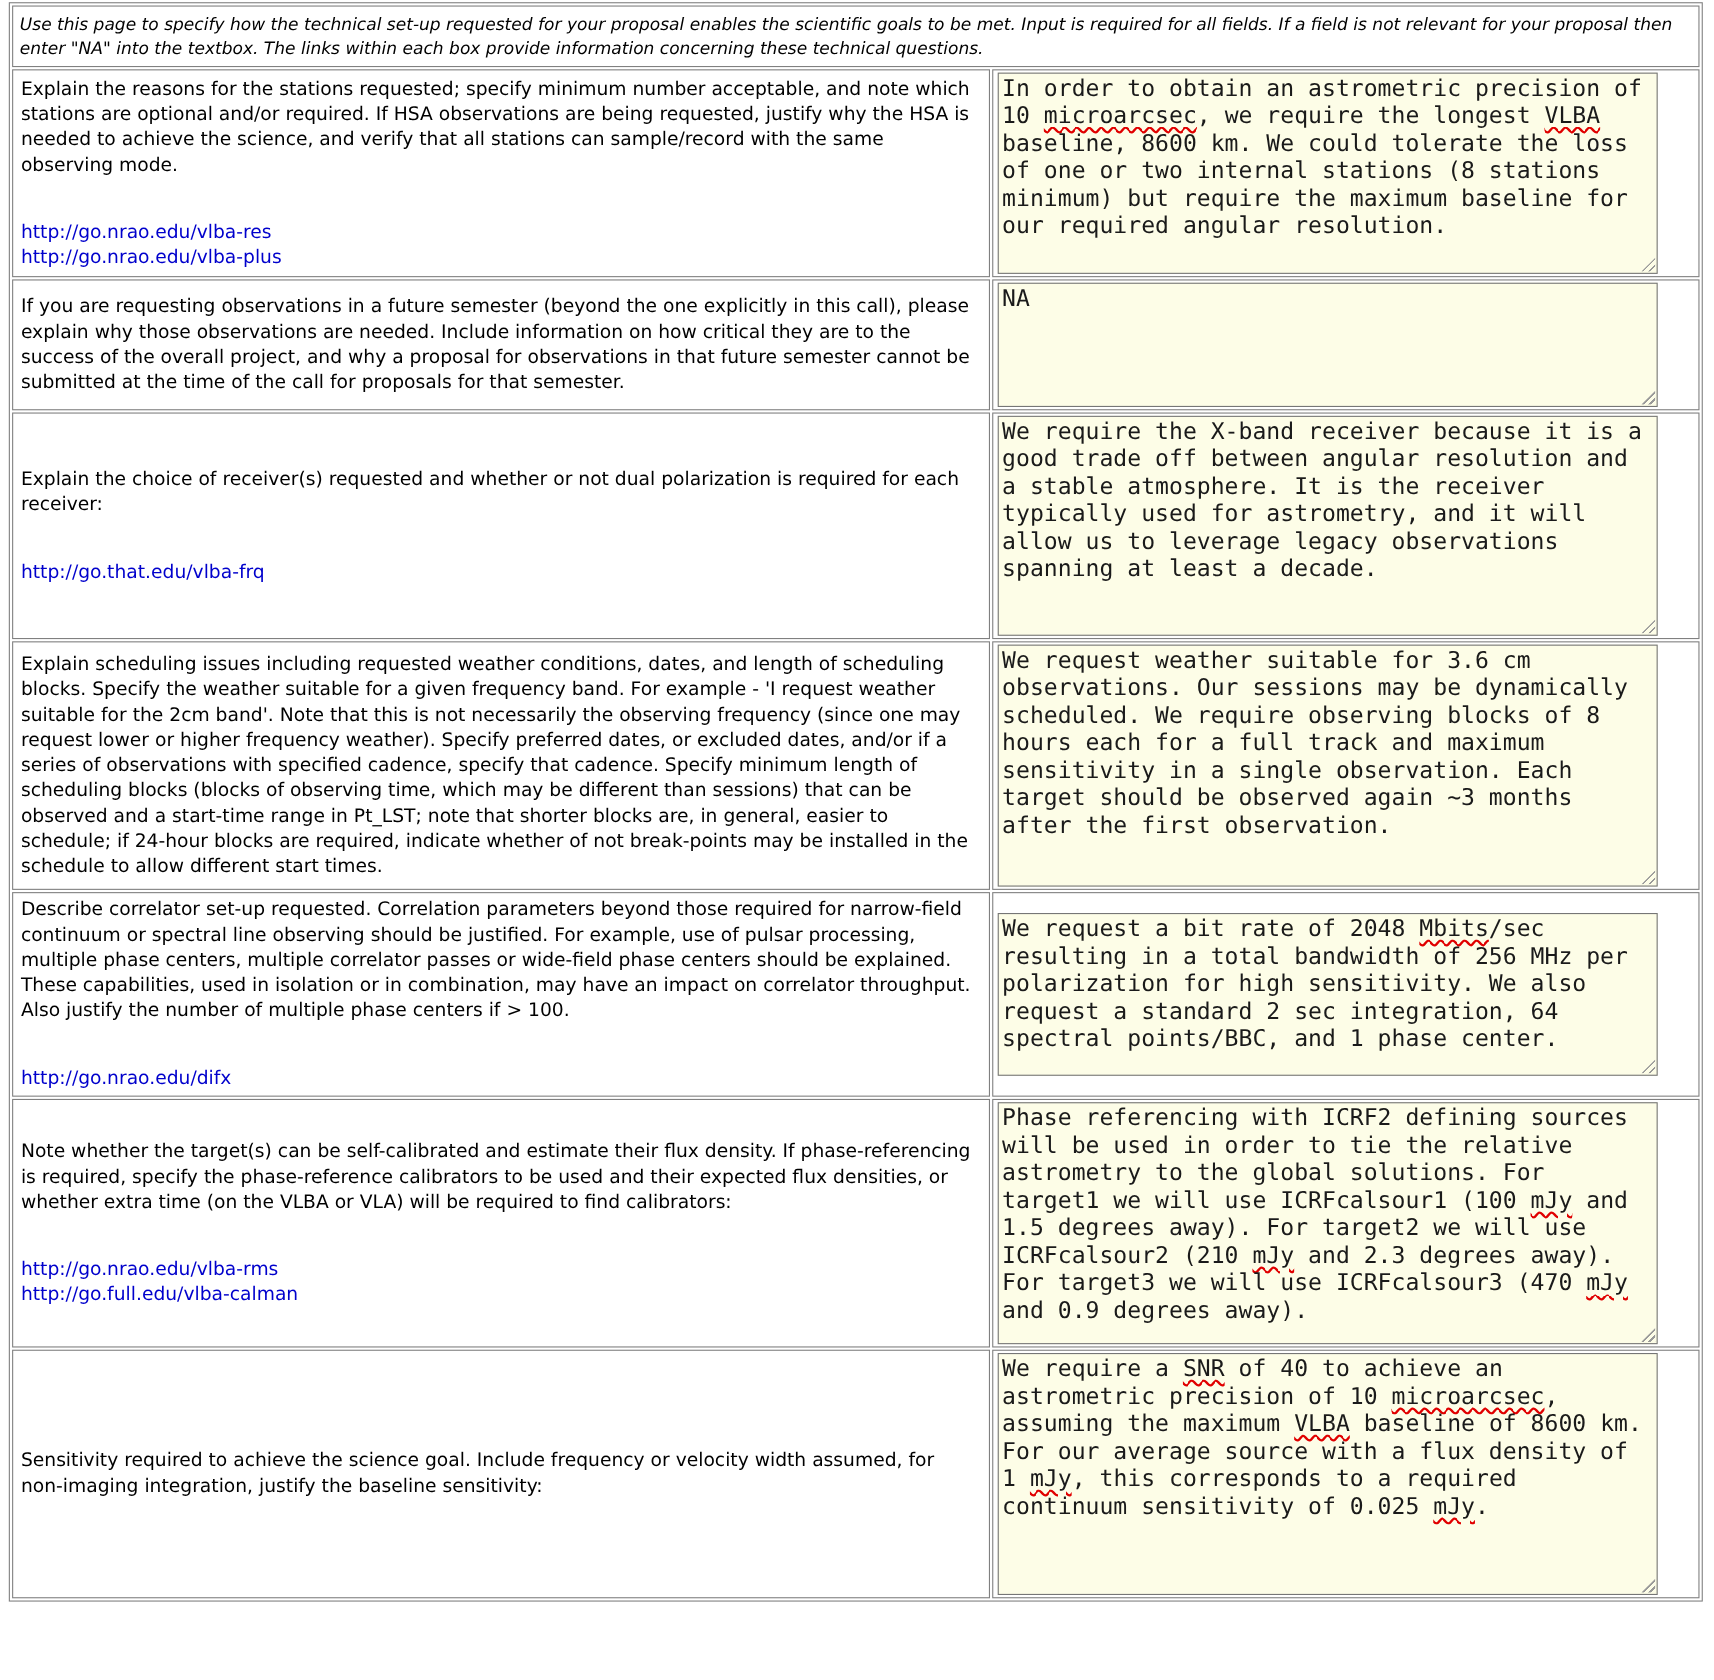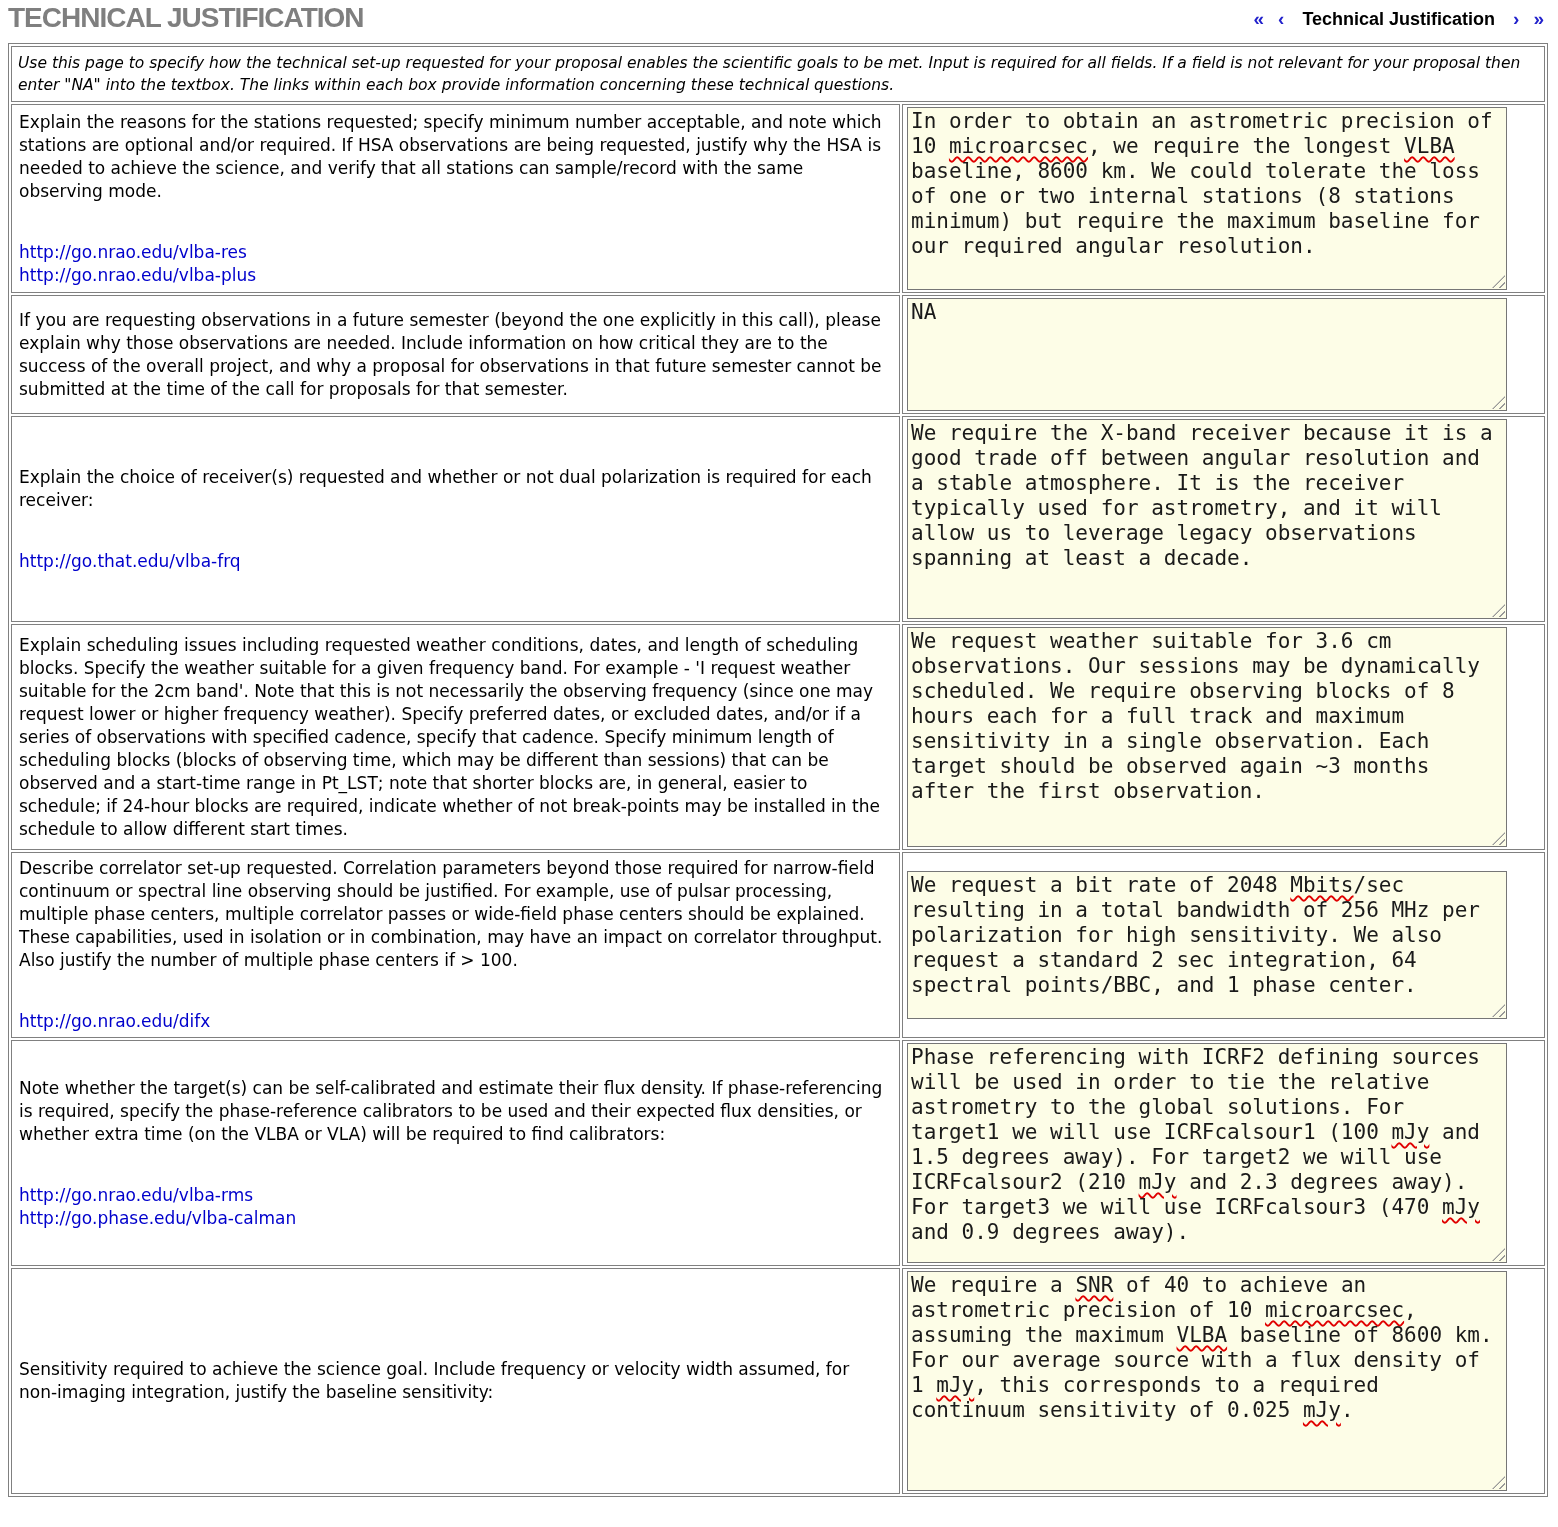--- a/index.html
+++ b/index.html
@@ -138,30 +138,20 @@
   .ab-r4 { height: 220px; }
   .ab-r5 { height: 148px; }
   .ab-r6 { height: 220px; }
   .ab-r7 { height: 220px; }
 </style>
 </head>
 <body>
 
 <div class="page">
 
-  <div class="topbar">
-    <div class="page-title">TECHNICAL JUSTIFICATION</div>
-    <div class="nav">
-      <span class="arrow">«</span>
-      <span class="arrow">‹</span>
-      <span class="nav-label">Technical Justification</span>
-      <span class="arrow">›</span>
-      <span class="arrow">»</span>
-    </div>
-  </div>
 
   <table class="tj">
     <tbody>
     <tr>
       <td class="intro-cell" colspan="2">Use this page to specify how the technical set-up requested for your proposal enables the scientific goals to be met. Input is required for all fields. If a field is not relevant for your proposal then enter "NA" into the textbox. The links within each box provide information concerning these technical questions.</td>
     </tr>
 
     <tr>
       <td class="q-cell">
         <div>Explain the reasons for the stations requested; specify minimum number acceptable, and note which stations are optional and/or required. If HSA observations are being requested, justify why the HSA is needed to achieve the science, and verify that all stations can sample/record with the same observing mode.</div>
@@ -235,21 +225,21 @@
 request a standard 2 sec integration, 64
 spectral points/BBC, and 1 phase center.</div>
       </td>
     </tr>
 
     <tr>
       <td class="q-cell">
         <div>Note whether the target(s) can be self-calibrated and estimate their flux density. If phase-referencing is required, specify the phase-reference calibrators to be used and their expected flux densities, or whether extra time (on the VLBA or VLA) will be required to find calibrators:</div>
         <div class="q-links">
           <a>http://go.nrao.edu/vlba-rms</a>
-          <a>http://go.phase.edu/vlba-calman</a>
+          <a>http://go.full.edu/vlba-calman</a>
         </div>
       </td>
       <td class="a-cell">
         <div class="answer-box ab-r6">Phase referencing with ICRF2 defining sources
 will be used in order to tie the relative
 astrometry to the global solutions. For
 target1 we will use ICRFcalsour1 (100 <span class="sq">mJy</span> and
 1.5 degrees away). For target2 we will use
 ICRFcalsour2 (210 <span class="sq">mJy</span> and 2.3 degrees away).
 For target3 we will use ICRFcalsour3 (470 <span class="sq">mJy</span>

